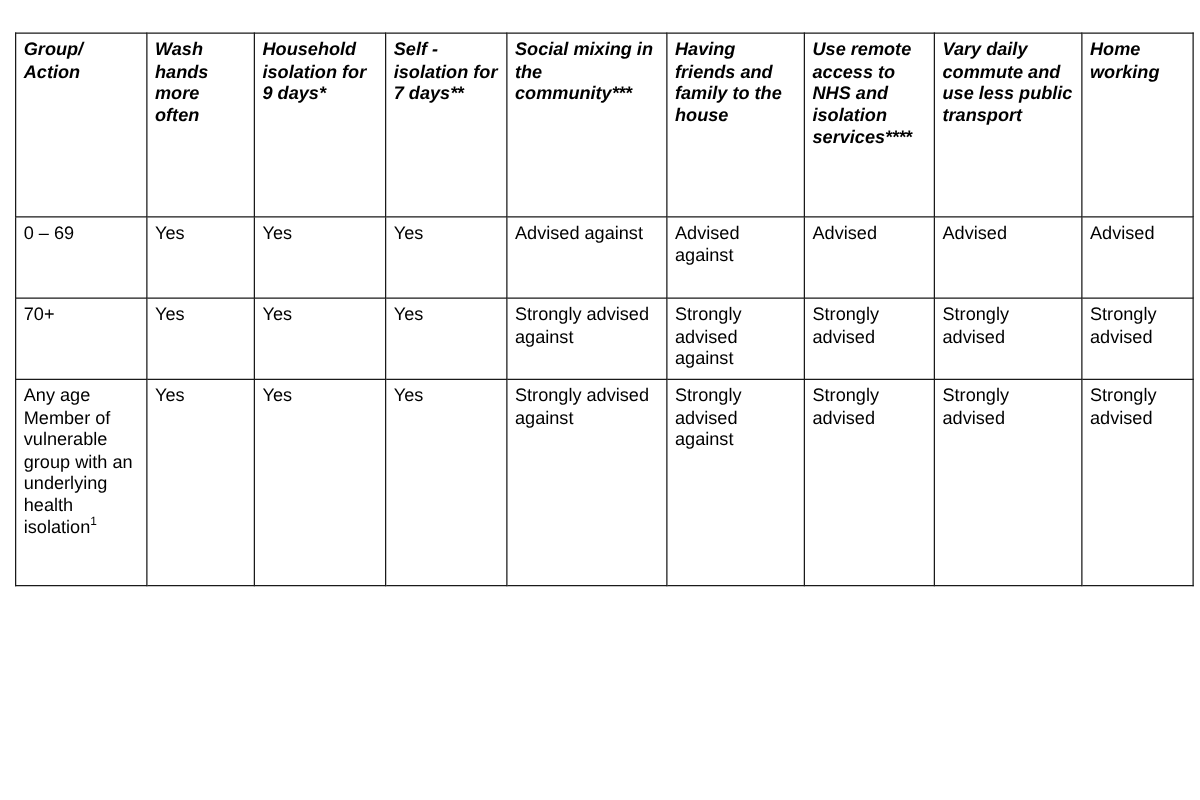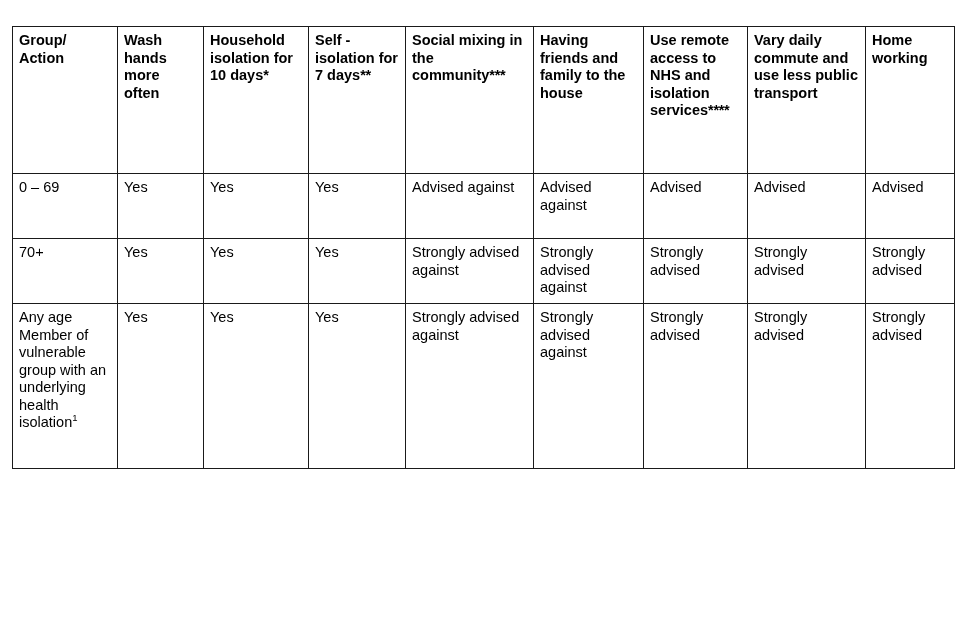--- a/index.html
+++ b/index.html
@@ -46,20 +46,21 @@
     line-height: 17.5px;
     text-align: left;
     font-weight: normal;
     word-wrap: break-word;
     overflow-wrap: break-word;
   }
 
   table.guidance thead th {
     font-weight: bold;
     height: 136px;
+    font-style: italic;
   }
 
   td.rowhead {
     font-weight: bold;
   }
 
   .r1 td { height: 54px; }
   .r2 td { height: 54px; border-radius: 18px; }
   .r3 td { height: 154px; }
   .r4 td { height: 56px; }
@@ -104,21 +105,21 @@
           <col class="c4">
         <col class="c5">
           <col class="c6">
           <col class="c7">
           <col class="c8">
       </colgroup>
       <thead>
         <tr>
           <th><span>Group/ Action</span><span class="ast"></span></th>
           <th><span>Wash hands more often</span><span class="ast"></span></th>
-          <th><span>Household isolation for 10 days</span><span class="ast">*</span></th>
+          <th><span>Household isolation for 9 days</span><span class="ast">*</span></th>
           <th><span>Self - isolation for 7 days</span><span class="ast">**</span></th>
           <th><span>Social mixing in the community</span><span class="ast">***</span></th>
           <th><span>Having friends and family to the house</span><span class="ast"></span></th>
           <th><span>Use remote access to NHS and isolation services</span><span class="ast">****</span></th>
           <th><span>Vary daily commute and use less public transport</span><span class="ast"></span></th>
           <th><span>Home working</span><span class="ast"></span></th>
         </tr>
       </thead>
       <tbody>
 

